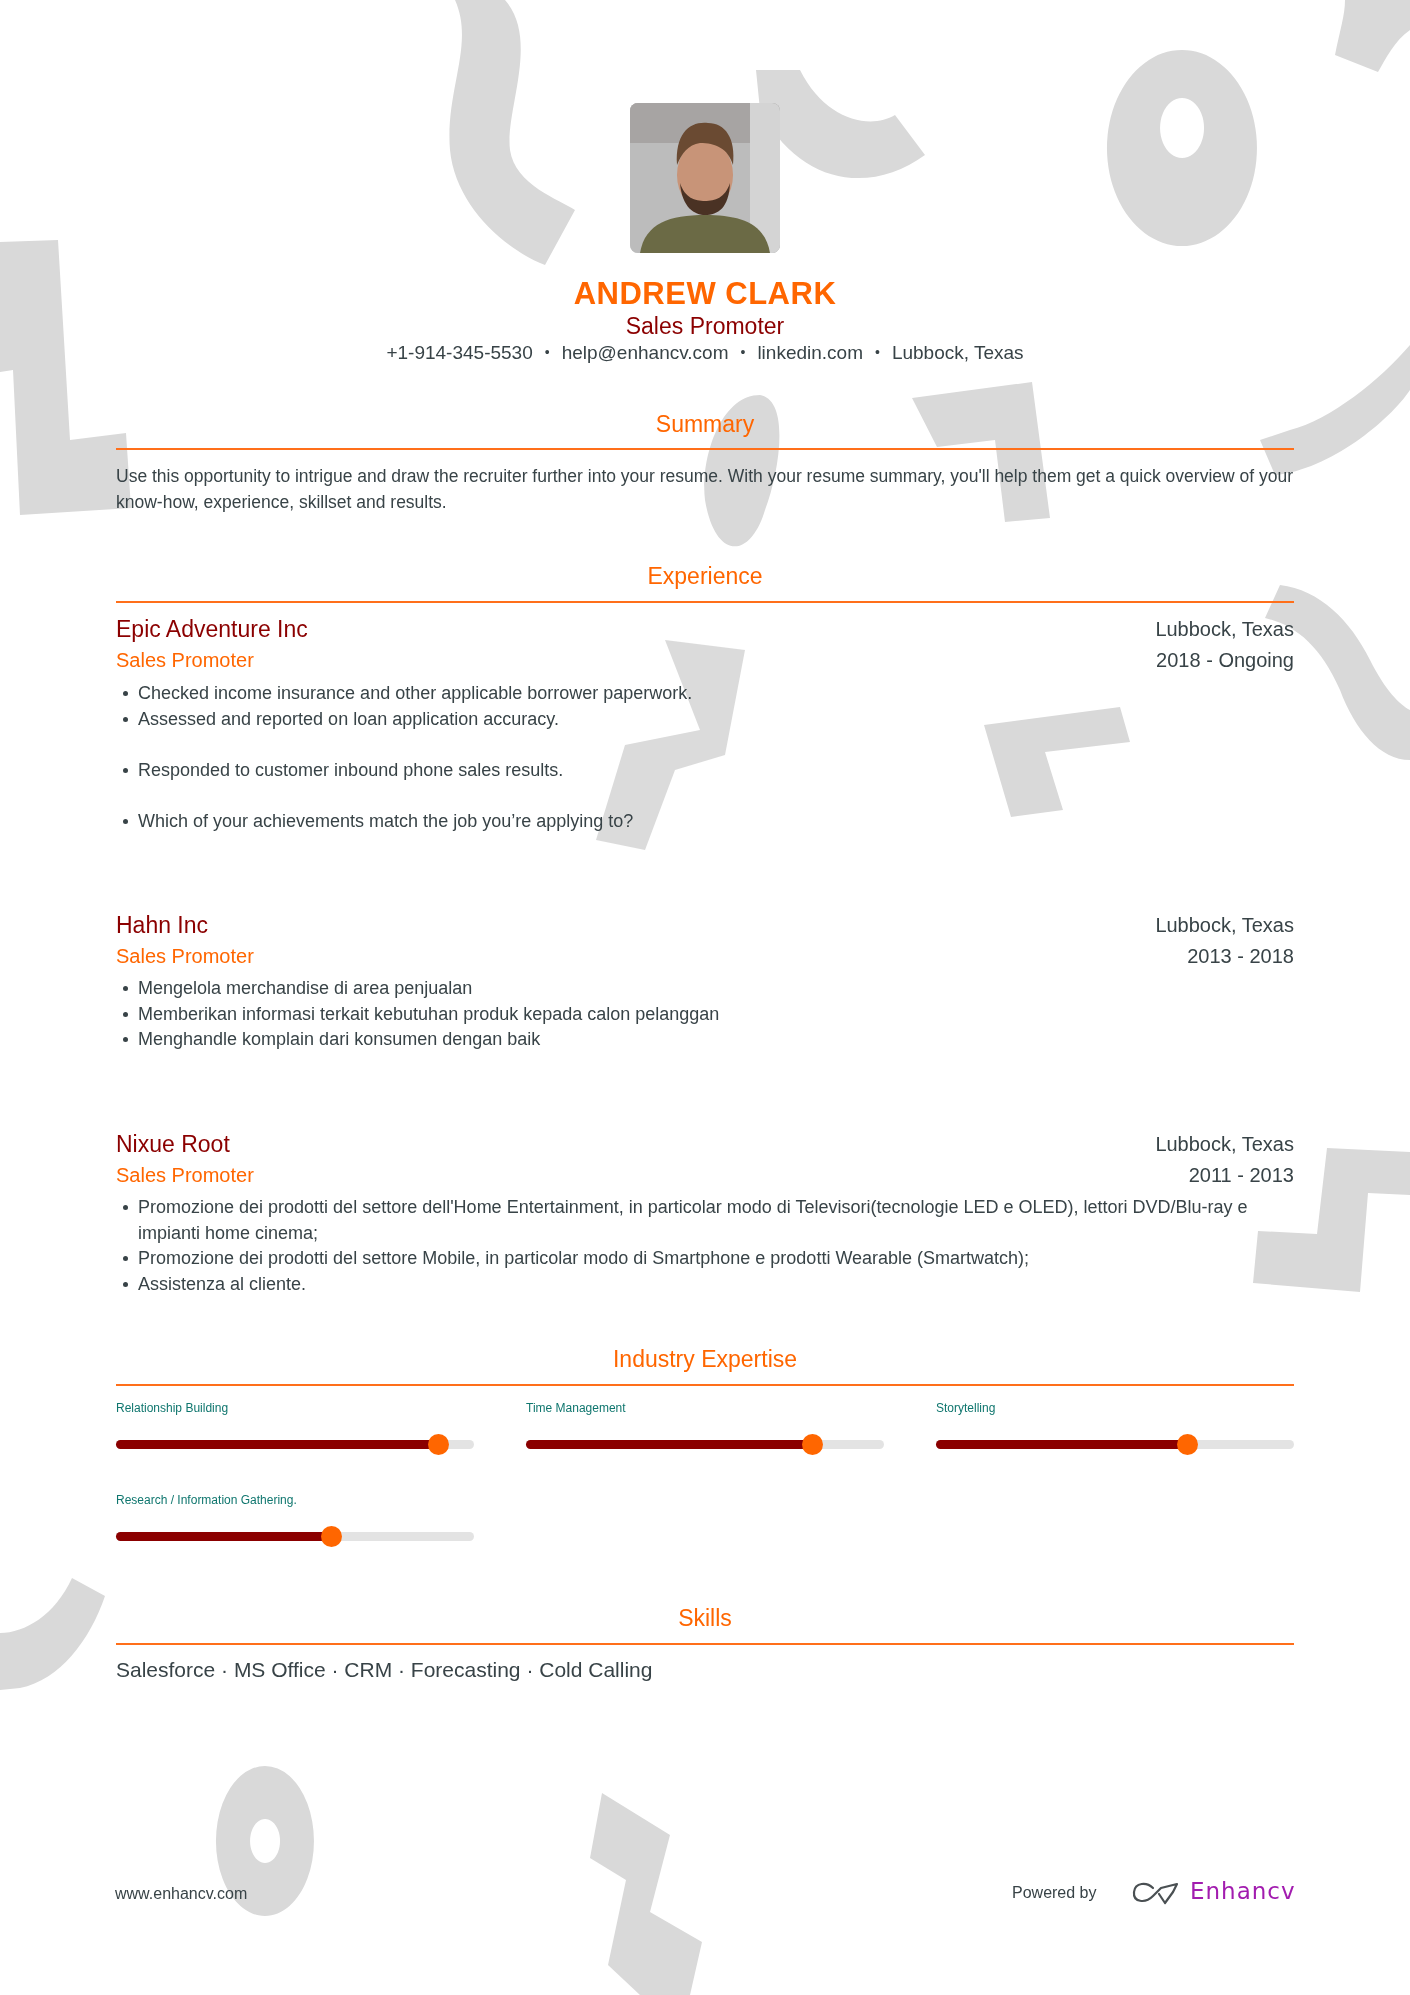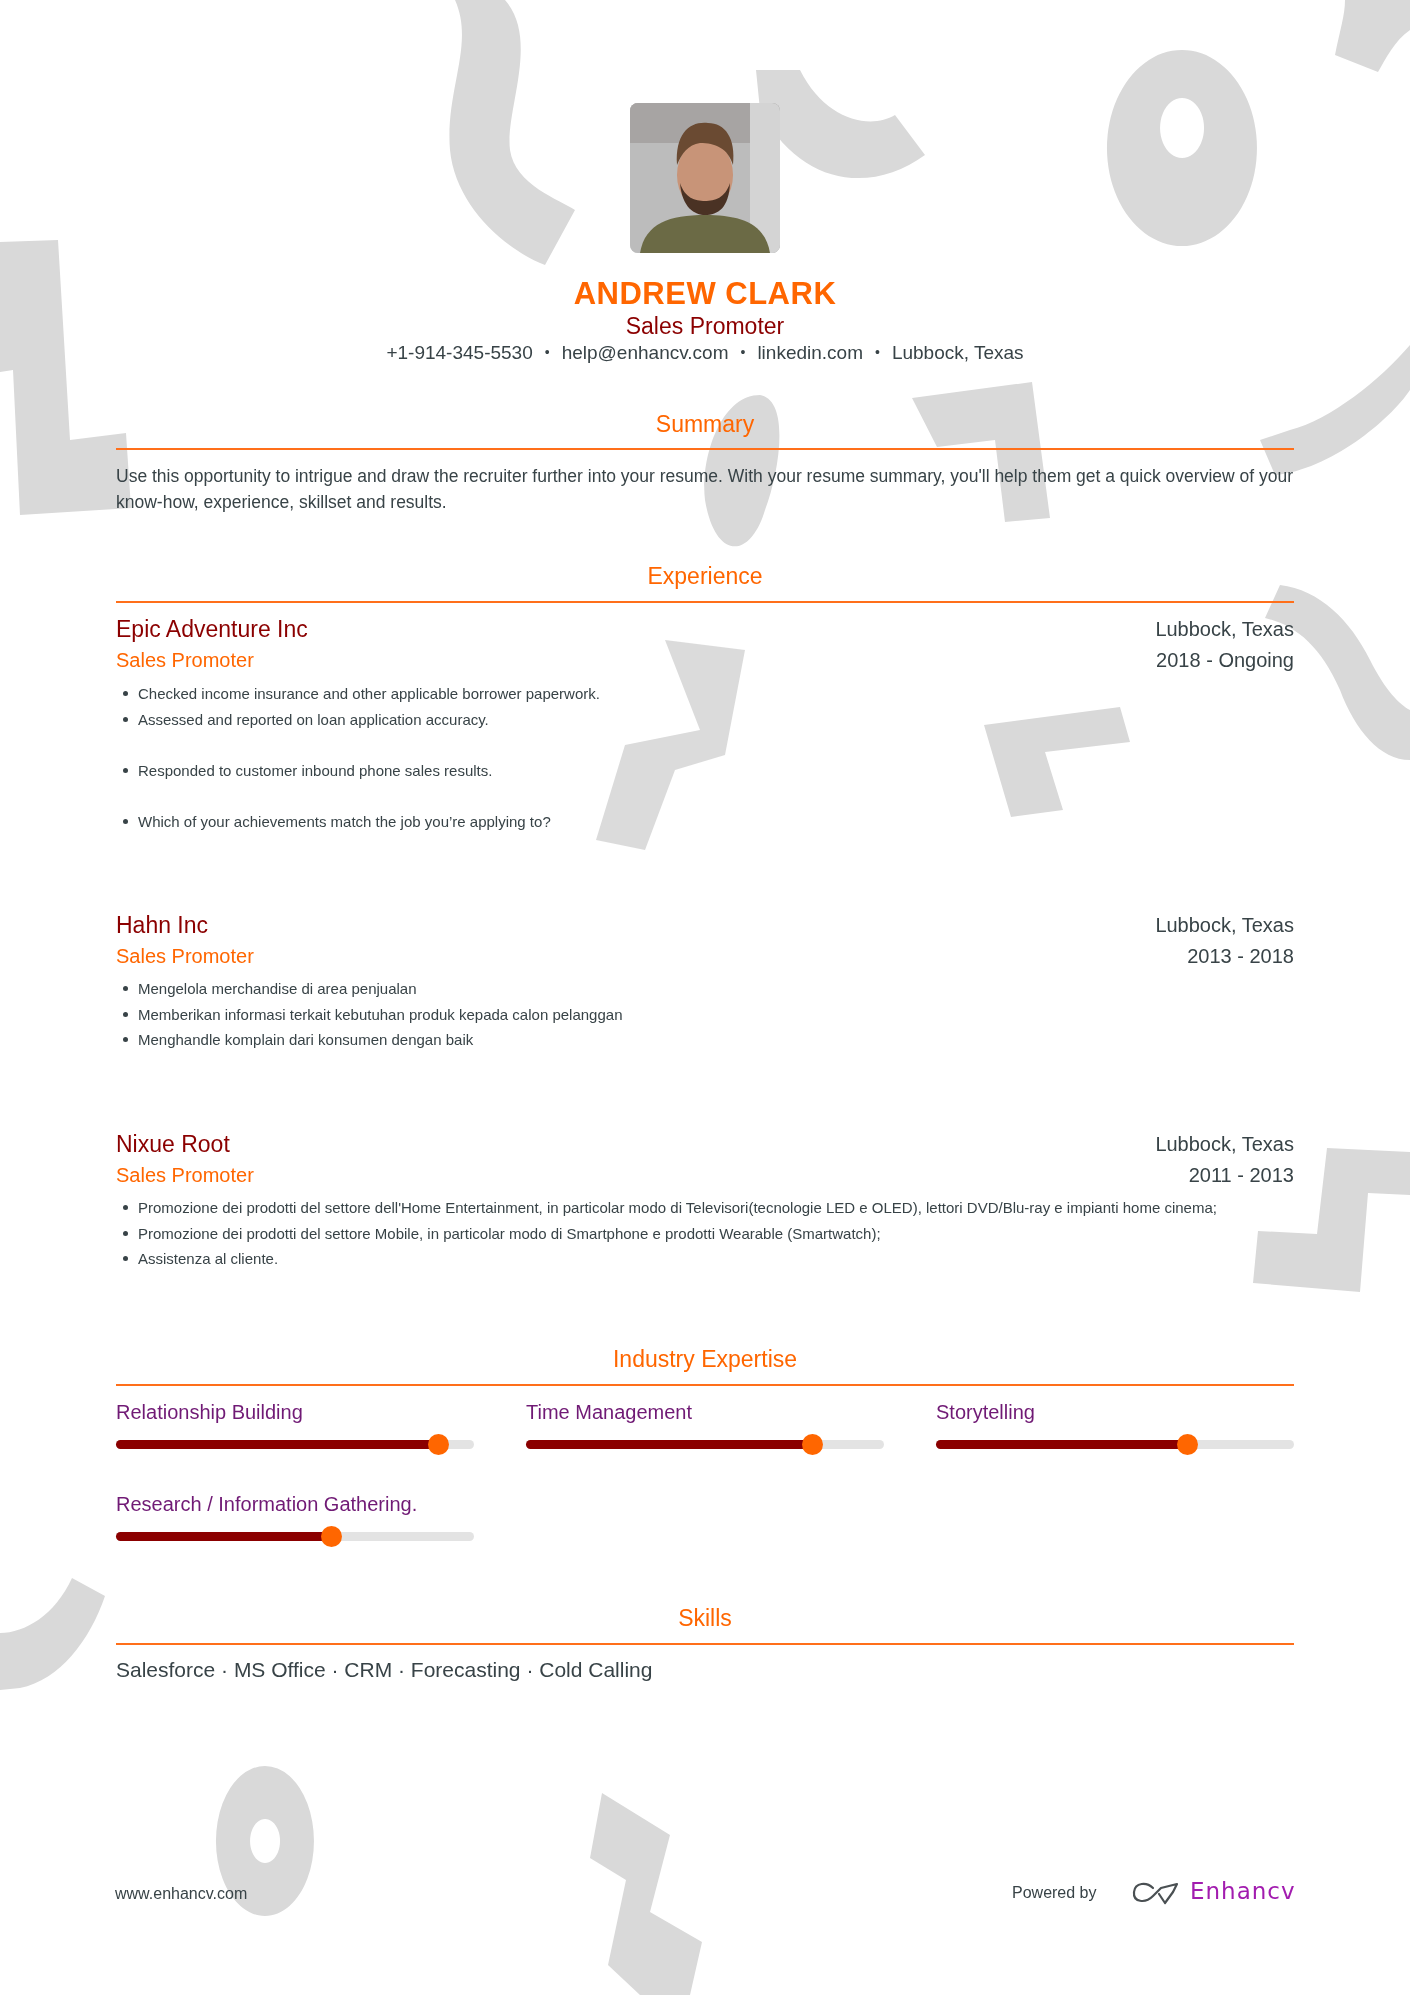--- a/index.html
+++ b/index.html
@@ -28,28 +28,28 @@
   .sec-title { font-size: 23px; color: #ff6600; }
   .sec-line { left: 116px; width: 1178px; height: 2px; background: #ff6f1a; }
 
   .para { left: 116px; width: 1178px; font-size: 17.5px; line-height: 26px; color: #384347; }
 
   .company { left: 116px; font-size: 23px; color: #8b0000; }
   .role { left: 116px; font-size: 20px; color: #ff6600; }
   .meta { right: 116px; font-size: 20px; color: #384347; text-align: right; }
 
   .bullets { left: 116px; width: 1178px; margin: 0; padding: 0; list-style: none; }
-  .bullets li { position: relative; padding-left: 22px; font-size: 15px; line-height: 25.5px; color: #384347; }
+  .bullets li { position: relative; padding-left: 22px; font-size: 18px; line-height: 25.5px; color: #384347; }
   .bullets li::before {
     content: ""; position: absolute; left: 7px; top: 10px;
     width: 5px; height: 5px; border-radius: 50%; background: #384347;
   }
   .bullets li.gap { margin-top: 25.5px; }
 
-  .skill-label { font-size: 20px; color: #701a75; }
+  .skill-label { font-size: 12px; color: #0f766e; }
   .bar { height: 9px; width: 358px; border-radius: 5px; background: #e3e3e3; }
   .bar .fill { position: absolute; left: 0; top: 0; height: 9px; border-radius: 5px; background: #8b0000; }
   .bar .thumb {
     position: absolute; top: -6px; width: 21px; height: 21px; border-radius: 50%;
     background: #ff6600; margin-left: -10px;
   }
 
   .skills-text { left: 116px; font-size: 21px; color: #384347; }
 
   .footer-url { left: 115px; top: 1885px; font-size: 16px; color: #384347; }

